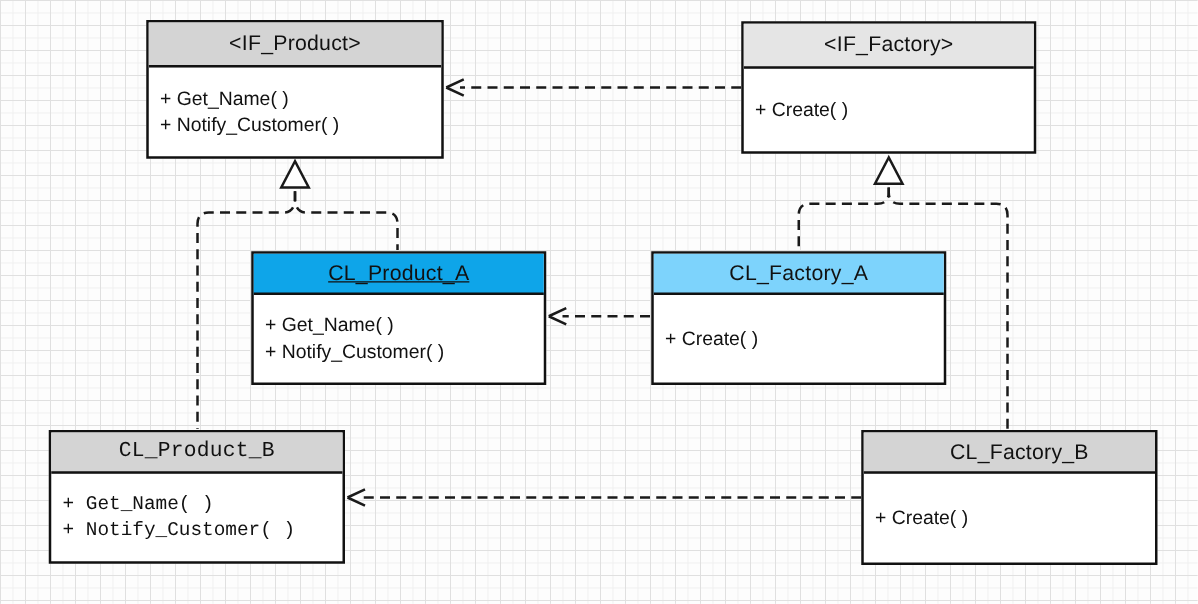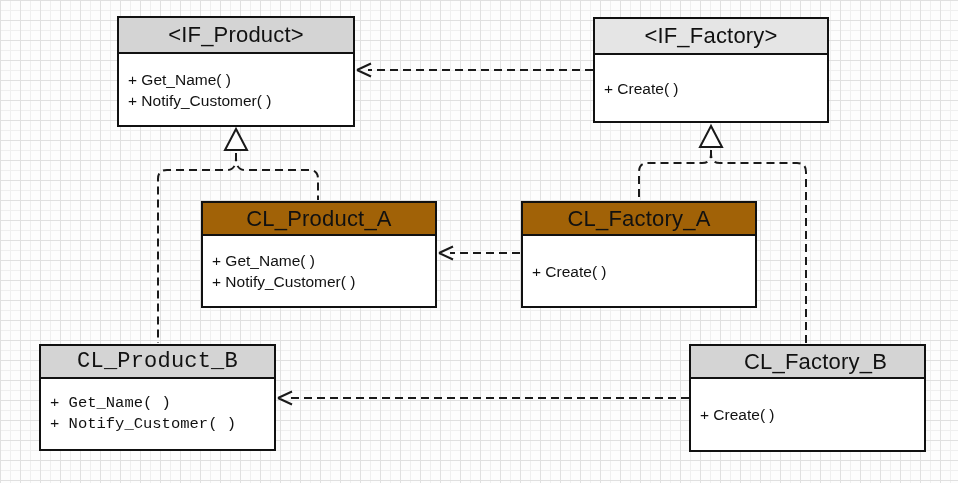--- a/index.html
+++ b/index.html
@@ -24,21 +24,21 @@
     background:#fff;
     display:flex;
     flex-direction:column;
   }
   .uml-header{
     box-sizing:border-box;
     border-bottom:2px solid #111;
     display:flex;
     align-items:center;
     justify-content:center;
-    font-size:22px;
+    font-size:17px;
     letter-spacing:0.2px;
     flex:0 0 auto;
   }
   .h38{height:36px;}
   .h35{height:33px;}
   .uml-body{
     flex:1 1 auto;
     display:flex;
     flex-direction:column;
     justify-content:center;
@@ -99,29 +99,29 @@
   </div>
 
   <div class="uml-class" style="left:593px;top:17px;width:236px;height:106px;">
     <div class="uml-header h38" style="background-color: #e5e5e5;">&lt;IF_Factory&gt;</div>
     <div class="uml-body">
       <div>+ Create( )</div>
     </div>
   </div>
 
   <div class="uml-class" style="left:201px;top:201px;width:236px;height:107px;">
-    <div class="uml-header h35" style="background-color: #a16207;">CL_Product_A</div>
+    <div class="uml-header h35" style="background-color: #0ea5e9; text-decoration: underline;">CL_Product_A</div>
     <div class="uml-body">
       <div>+ Get_Name( )</div>
       <div>+ Notify_Customer( )</div>
     </div>
   </div>
 
   <div class="uml-class" style="left:521px;top:201px;width:236px;height:107px;">
-    <div class="uml-header h35" style="background-color: #a16207;">CL_Factory_A</div>
+    <div class="uml-header h35" style="background-color: #7dd3fc;">CL_Factory_A</div>
     <div class="uml-body">
       <div>+ Create( )</div>
     </div>
   </div>
 
   <div class="uml-class" style="left:39px;top:344px;width:237px;height:107px;font-family:Liberation Mono, monospace;">
     <div class="uml-header h35" style="background-color: rgb(212, 212, 212);">CL_Product_B</div>
     <div class="uml-body">
       <div>+ Get_Name( )</div>
       <div>+ Notify_Customer( )</div>

